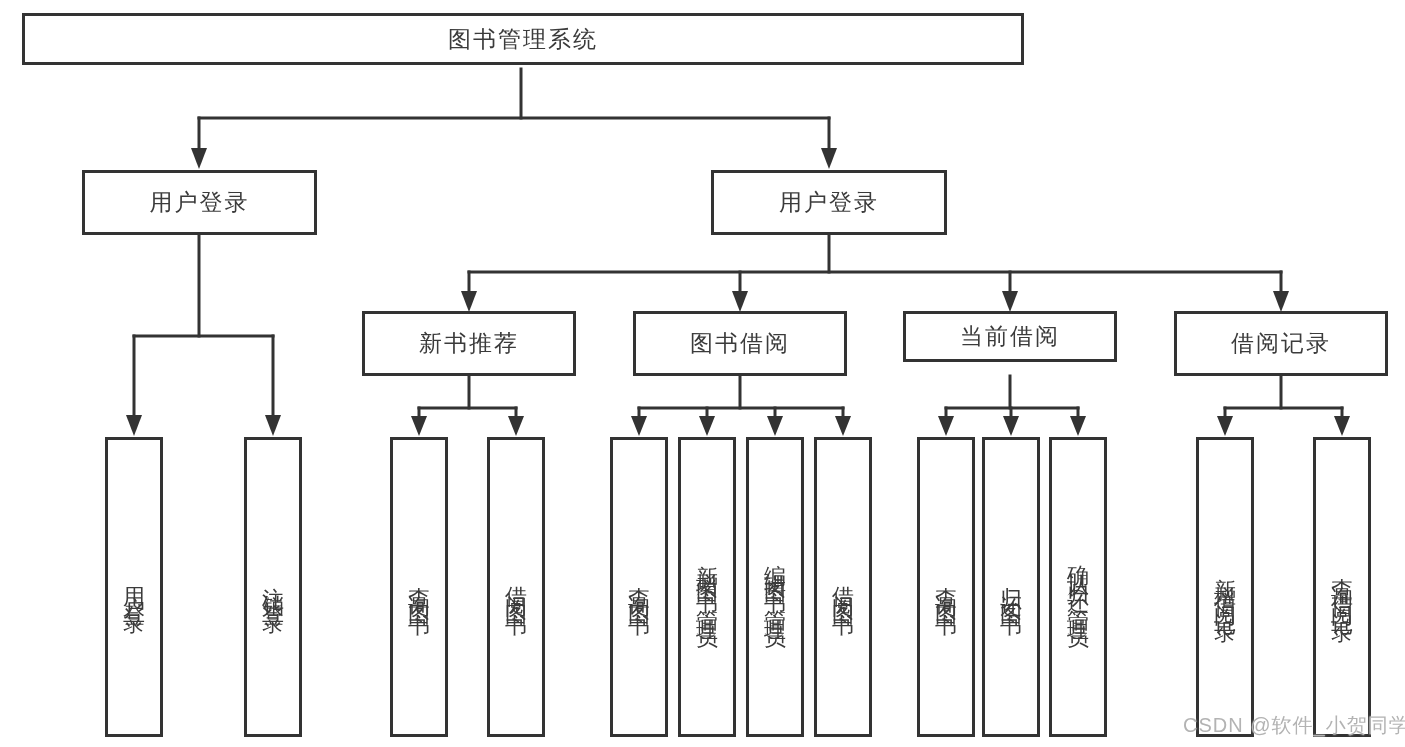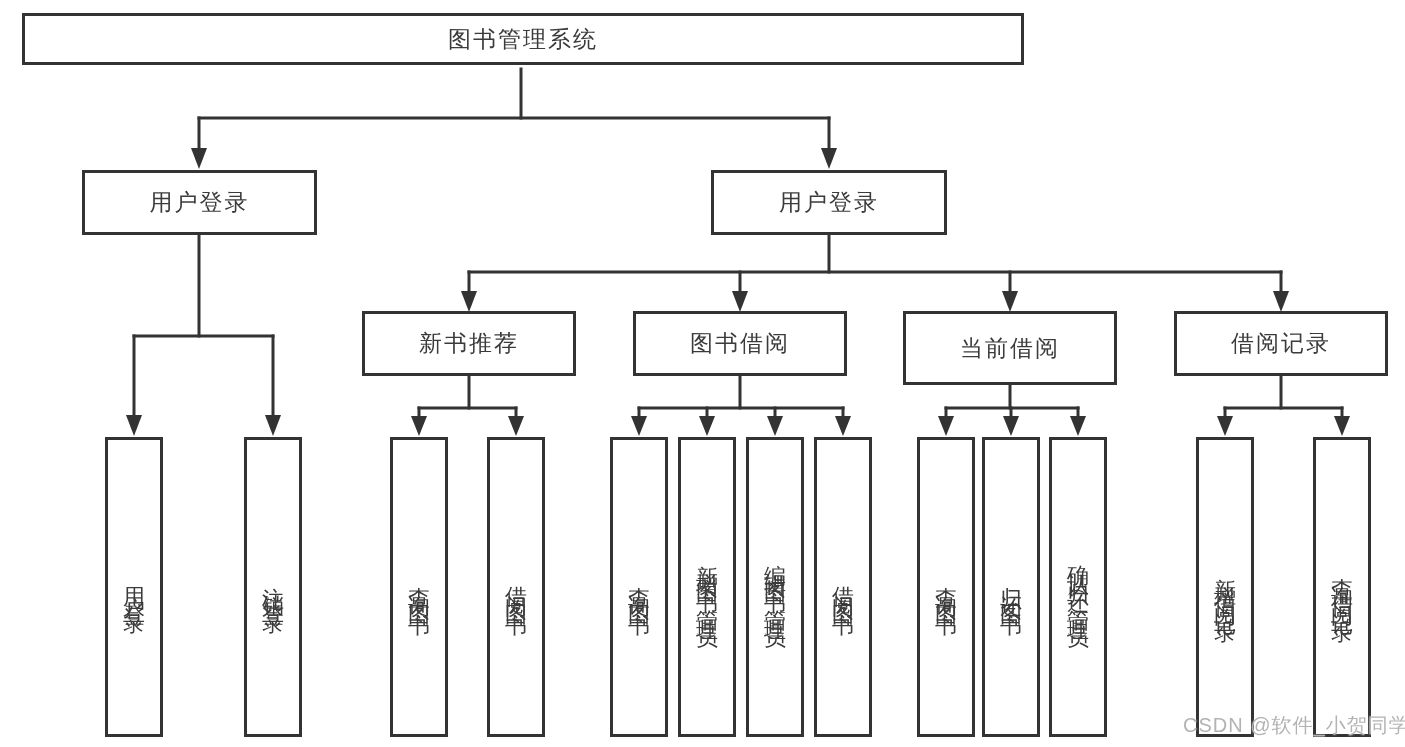--- a/index.html
+++ b/index.html
@@ -136,21 +136,21 @@
   <div class="node hnode" style="left:711px;top:170px;width:236px;height:65px;">
     <span>用户登录</span>
   </div>
 
   <div class="node hnode" style="left:362px;top:311px;width:214px;height:65px;">
     <span>新书推荐</span>
   </div>
   <div class="node hnode" style="left:633px;top:311px;width:214px;height:65px;">
     <span>图书借阅</span>
   </div>
-  <div class="node hnode" style="left:903px;top:311px;width:214px;height:74px;">
+  <div class="node hnode" style="left:903px;top:311px;width:214px;height:51px;">
     <span>当前借阅</span>
   </div>
   <div class="node hnode" style="left:1174px;top:311px;width:214px;height:65px;">
     <span>借阅记录</span>
   </div>
 
   <div class="node leaf" style="left:105px;">
     <span class="vtxt">用户登录</span>
   </div>
   <div class="node leaf" style="left:244px;">

